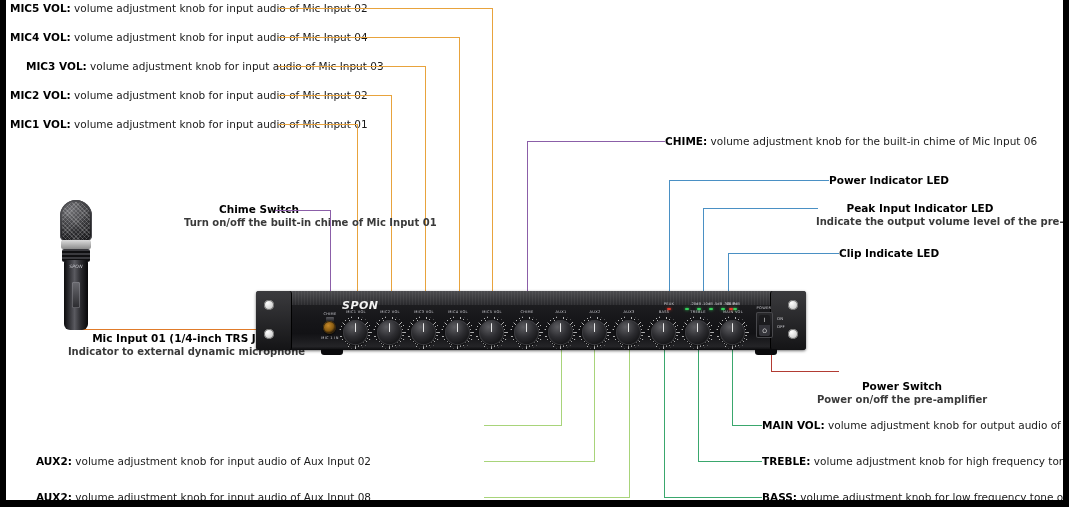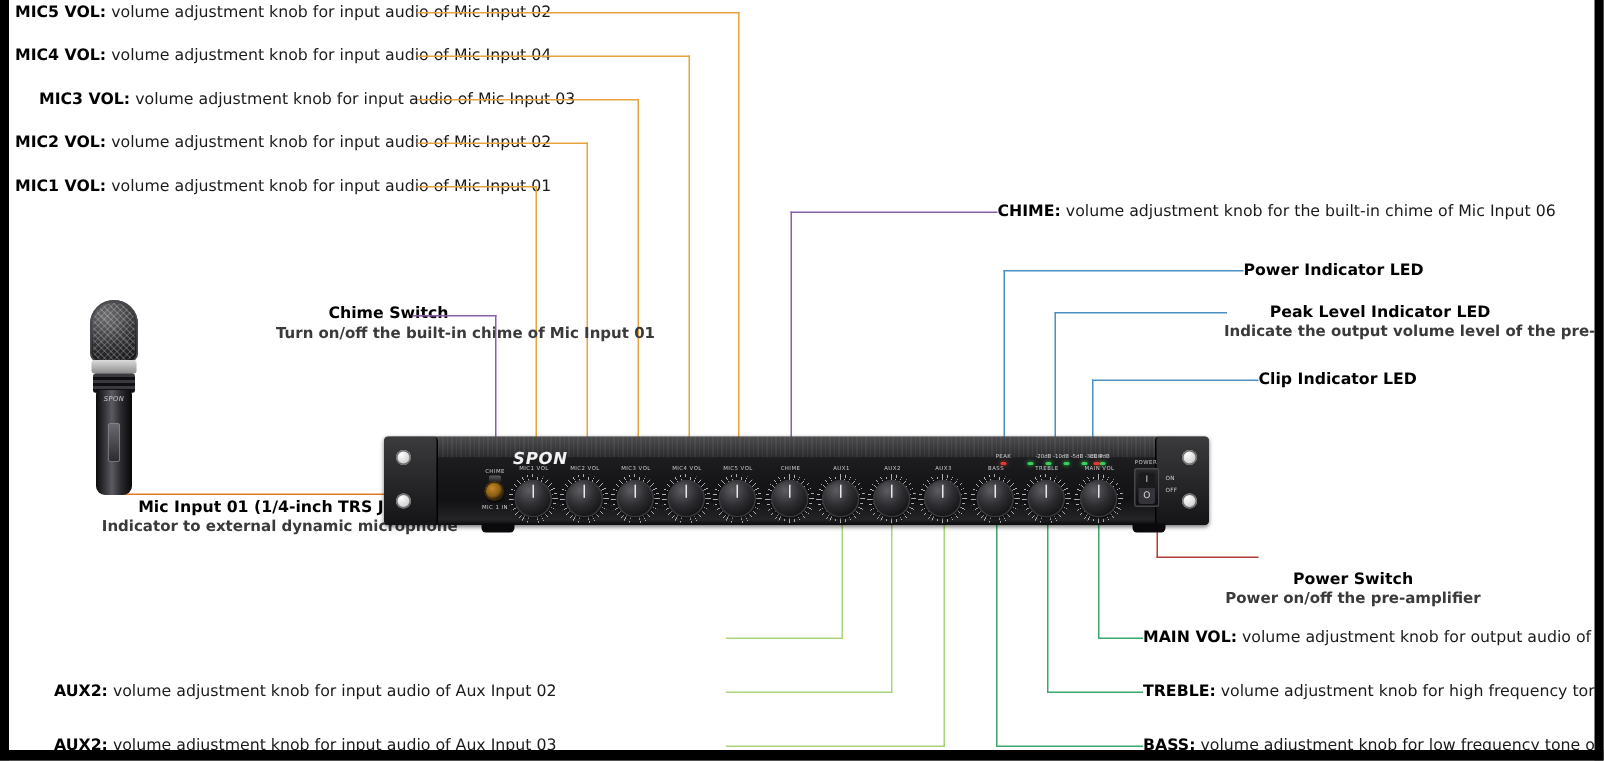--- a/index.html
+++ b/index.html
@@ -215,44 +215,44 @@
   <div class="ln h" style="left:521px;top:141px;width:138px;border-color:#8b5ea8;"></div>
   <div class="ln v" style="left:521px;top:141px;height:180px;border-color:#8b5ea8;"></div>
 
   <div class="lbl" style="left:823px;top:174px;">
     <b>Power Indicator LED</b>
   </div>
   <div class="ln h" style="left:663px;top:180px;width:160px;border-color:#4a90c4;"></div>
   <div class="ln v" style="left:663px;top:180px;height:128px;border-color:#4a90c4;"></div>
 
   <div class="lbl ctr" style="left:810px;top:202px;width:208px;">
-    <b>Peak Level Indicator LED</b>
+    <b>Peak Input Indicator LED</b>
     <span class="sub">Indicate the output volume level of the pre-amplifier</span>
   </div>
   <div class="ln h" style="left:697px;top:208px;width:115px;border-color:#4a90c4;"></div>
   <div class="ln v" style="left:697px;top:208px;height:100px;border-color:#4a90c4;"></div>
 
   <div class="lbl" style="left:833px;top:247px;">
-    <b>Clip Indicator LED</b>
+    <b>Clip Indicate LED</b>
   </div>
   <div class="ln h" style="left:722px;top:253px;width:111px;border-color:#4a90c4;"></div>
   <div class="ln v" style="left:722px;top:253px;height:55px;border-color:#4a90c4;"></div>
 
   <div class="lbl ctr" style="left:780px;top:380px;width:232px;">
     <b>Power Switch</b>
     <span class="sub">Power on/off the pre-amplifier</span>
   </div>
   <div class="ln v" style="left:765px;top:348px;height:24px;border-color:#b23b33;"></div>
   <div class="ln h" style="left:765px;top:371px;width:68px;border-color:#b23b33;"></div>
 
   <div class="lbl rt" style="left:30px;top:455px;width:190px;">
     <b>AUX2:</b><span> volume adjustment knob for input audio of Aux Input 02</span>
   </div>
   <div class="lbl rt" style="left:30px;top:491px;width:190px;">
-    <b>AUX2:</b><span> volume adjustment knob for input audio of Aux Input 03</span>
+    <b>AUX2:</b><span> volume adjustment knob for input audio of Aux Input 08</span>
   </div>
 
   <div class="ln h" style="left:478px;top:425px;width:78px;border-color:#a8d47a;"></div>
   <div class="ln v" style="left:555px;top:322px;height:104px;border-color:#a8d47a;"></div>
 
   <div class="ln h" style="left:478px;top:461px;width:111px;border-color:#a8d47a;"></div>
   <div class="ln v" style="left:588px;top:322px;height:140px;border-color:#a8d47a;"></div>
 
   <div class="ln h" style="left:478px;top:497px;width:146px;border-color:#a8d47a;"></div>
   <div class="ln v" style="left:623px;top:322px;height:176px;border-color:#a8d47a;"></div>

